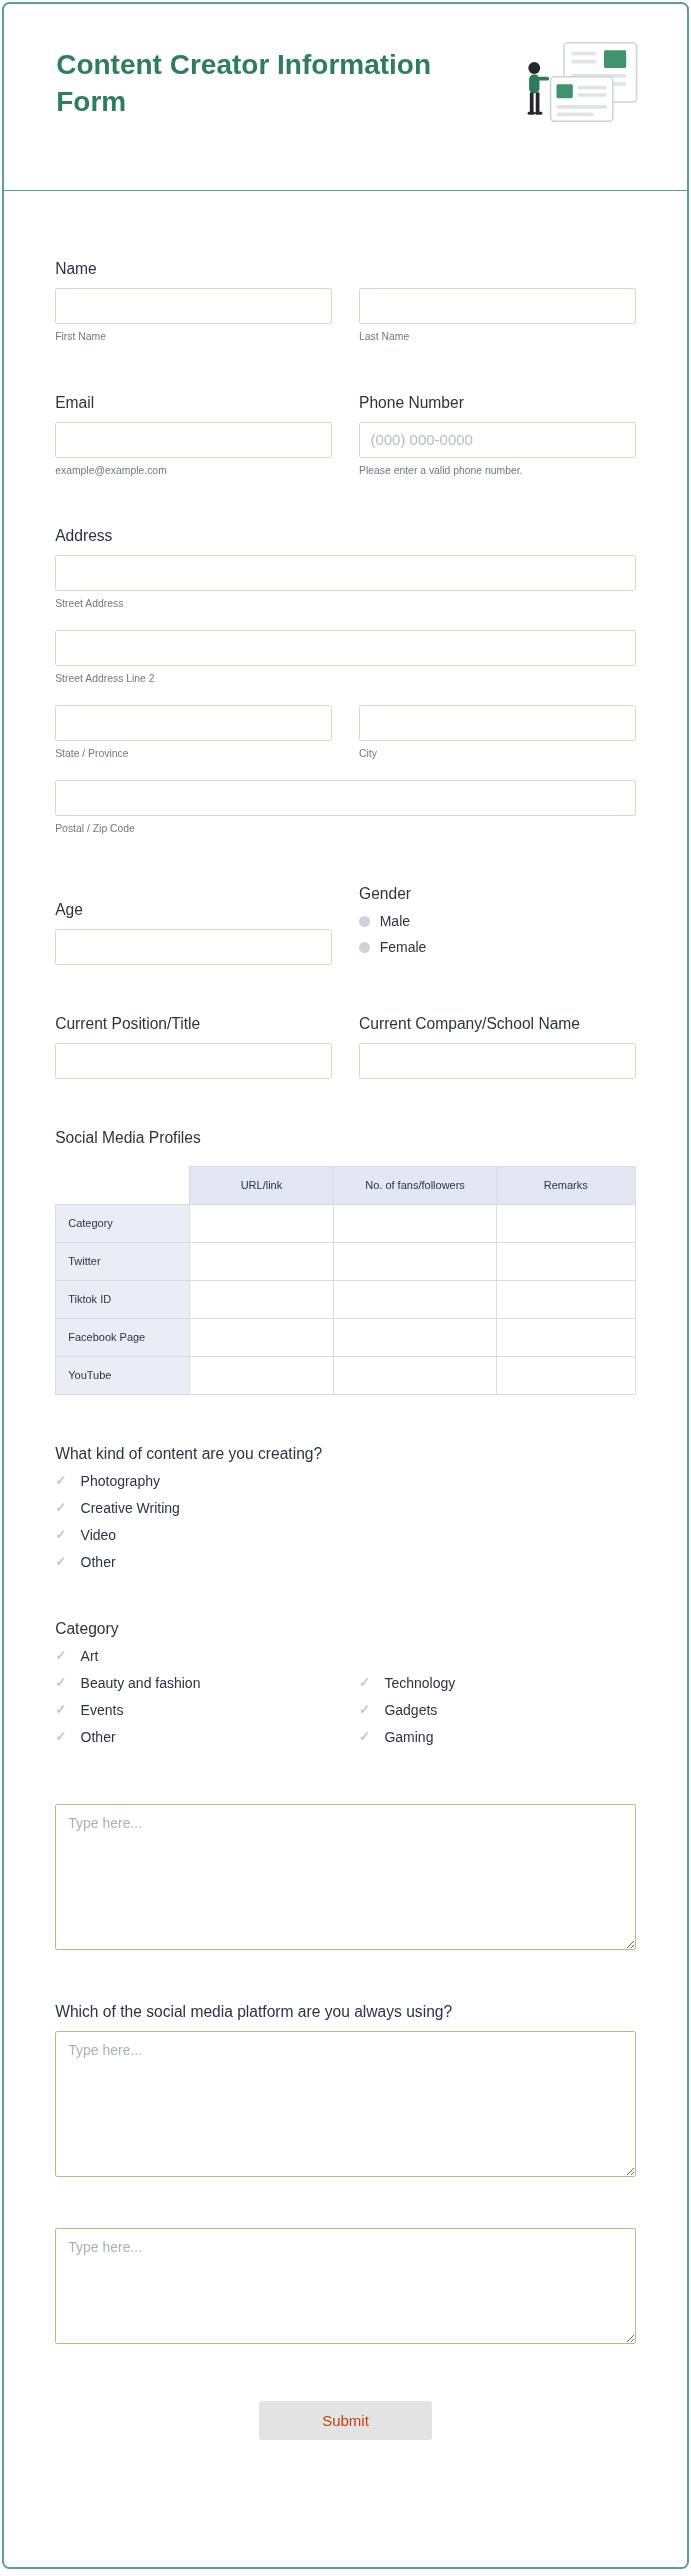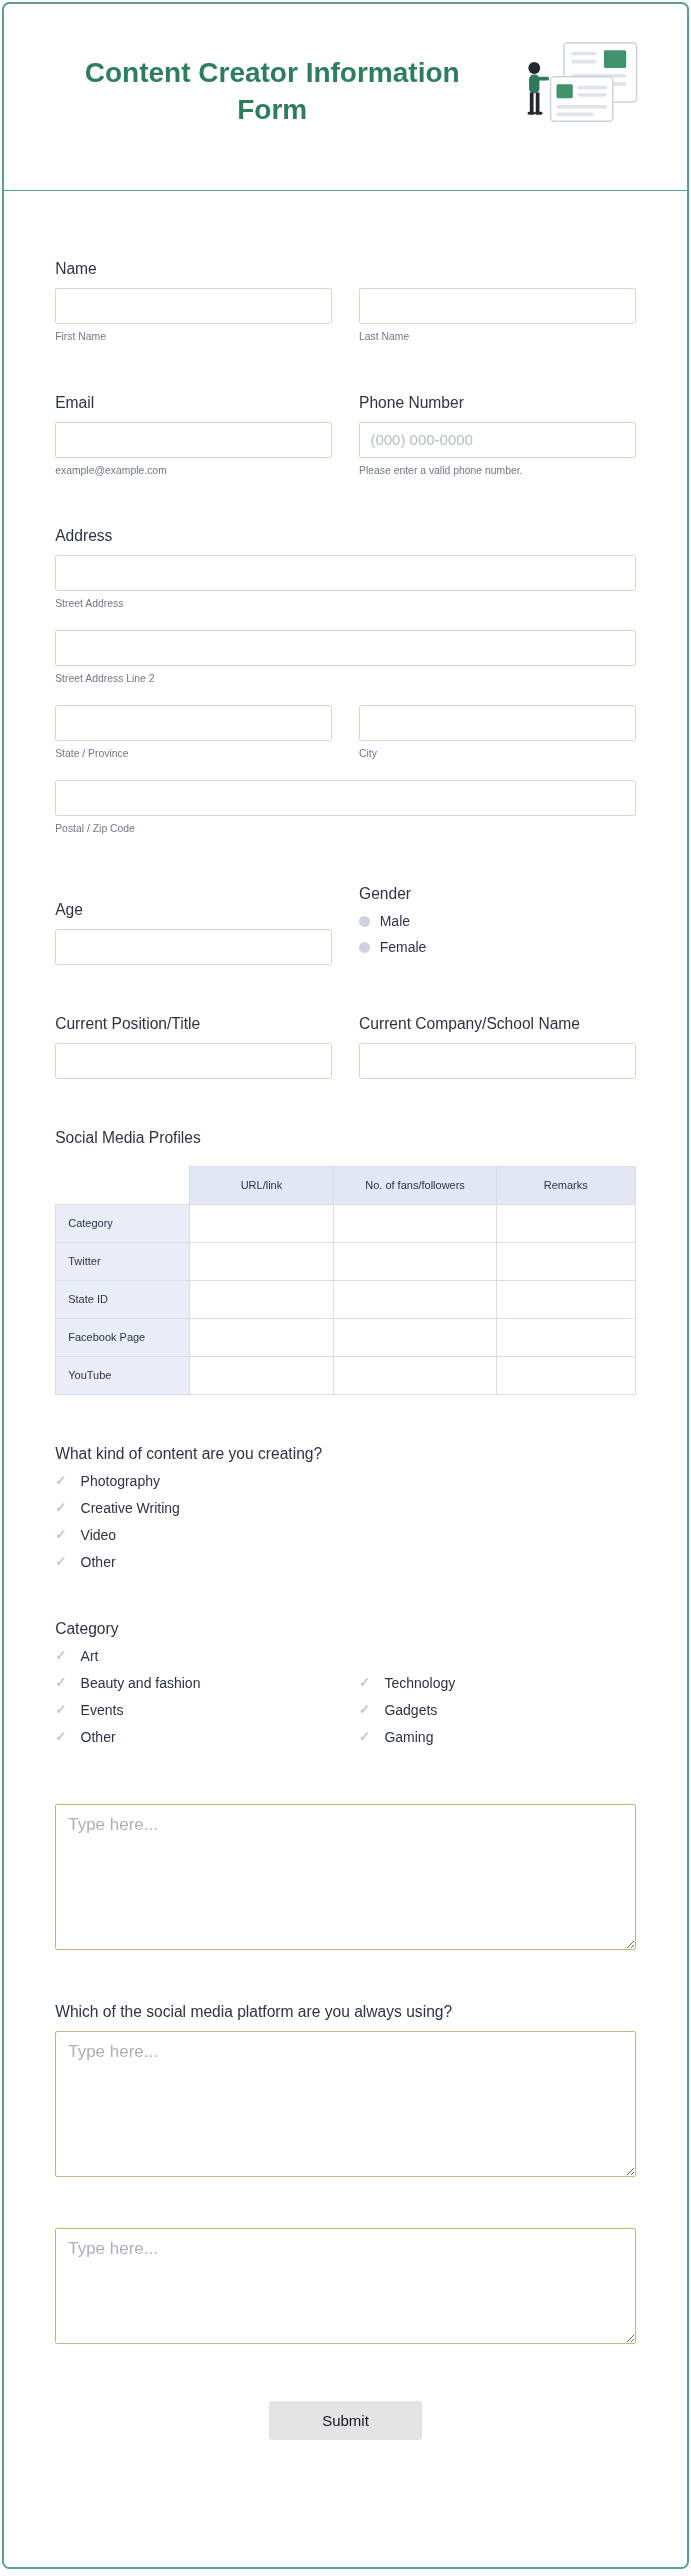--- a/index.html
+++ b/index.html
@@ -12,22 +12,22 @@
     border-radius:7.4px;
     min-height:2567px;
     background:#fff;
     overflow:hidden;
   }
 
   
   .header { position:relative; height:187px; border-bottom:1.5px solid #5ba188; }
   .title {
     position:absolute; left:52px; top:43px; width:416px;
-    text-align:center; font-size:28px; line-height:1.32;
-    font-weight:700; color:#2e7d5c; margin:8px;
+    text-align:left; font-size:28px; line-height:1.32;
+    font-weight:700; color:#2e7d5c; margin:0;
   }
   .illustration { position:absolute; right:46px; top:37px; width:126px; height:88px; }
 
   
   .body { padding:43px 51px 0 51px; }
   .group { margin-bottom:48px;margin-top:24px; }
   .label { font-size:15.6px; font-weight:500; color:#2c3345; margin:0 0 9px 0; line-height:1.35; }
   .row { display:flex; gap:27px;align-items:flex-end; }
   .col { flex:1; min-width:0; }
   .stack-gap { margin-top:19.3px; }
@@ -64,30 +64,30 @@
   }
   table.matrix td { background:#fff; padding:0; }
   table.matrix td input {
     width:100%; height:100%; border:0; outline:none; background:transparent;
     font-size:12px; padding:0 7.4px; font-family:inherit; color:#2c3345;
   }
 
   
   textarea.ta {
     width:100%; height:146px; border:0.7px solid #c9b27e; border-radius:2.2px;
-    padding:10.4px 12px; font-size:17px; font-family:inherit; color:#2c3345;
+    padding:10.4px 12px; font-size:14px; font-family:inherit; color:#2c3345;
     outline:none; background:#fff;
   }
   textarea.ta::placeholder { color:#aab0ba; }
   textarea.ta-short { height:116px; }
 
   
   .submit-wrap { text-align:center; margin:54px 0 0 0; padding-bottom:40px; }
   button.submit {
-    width:153px; height:39px; background:#e3e3e3; color:#0f172a;
+    width:173px; height:39px; background:#e3e3e3; color:#c2410c;
     border:0; border-radius:3px; font-size:15px; font-family:inherit; cursor:pointer;
   }
 </style>
 </head>
 <body>
 
 <div class="card">
 
   <div class="header">
     <h1 class="title">Content Creator Information Form</h1>
@@ -229,21 +229,21 @@
             <td><input type="text" style=""></td>
             <td><input type="text" style=""></td>
           </tr>
           <tr>
             <th>Twitter</th>
             <td><input type="text" style=""></td>
             <td><input type="text" style=""></td>
             <td><input type="text" style=""></td>
           </tr>
           <tr>
-            <th>State ID</th>
+            <th>Tiktok ID</th>
             <td><input type="text" style=""></td>
             <td><input type="text" style=""></td>
             <td><input type="text" style=""></td>
           </tr>
           <tr>
             <th>Facebook Page</th>
             <td><input type="text" style=""></td>
             <td><input type="text" style=""></td>
             <td><input type="text" style=""></td>
           </tr>

